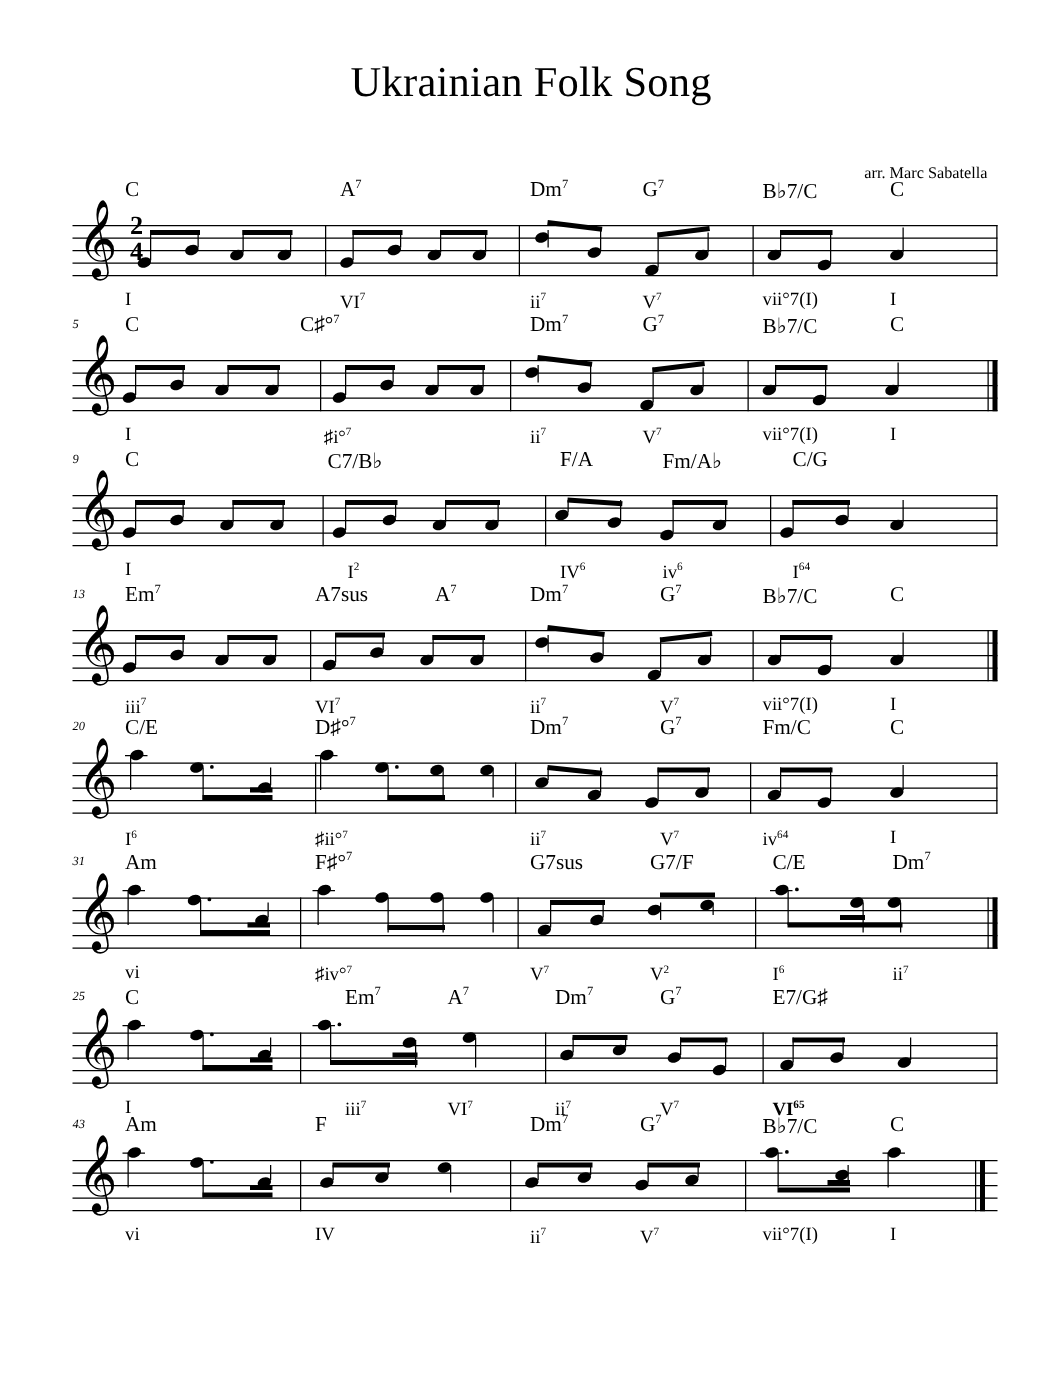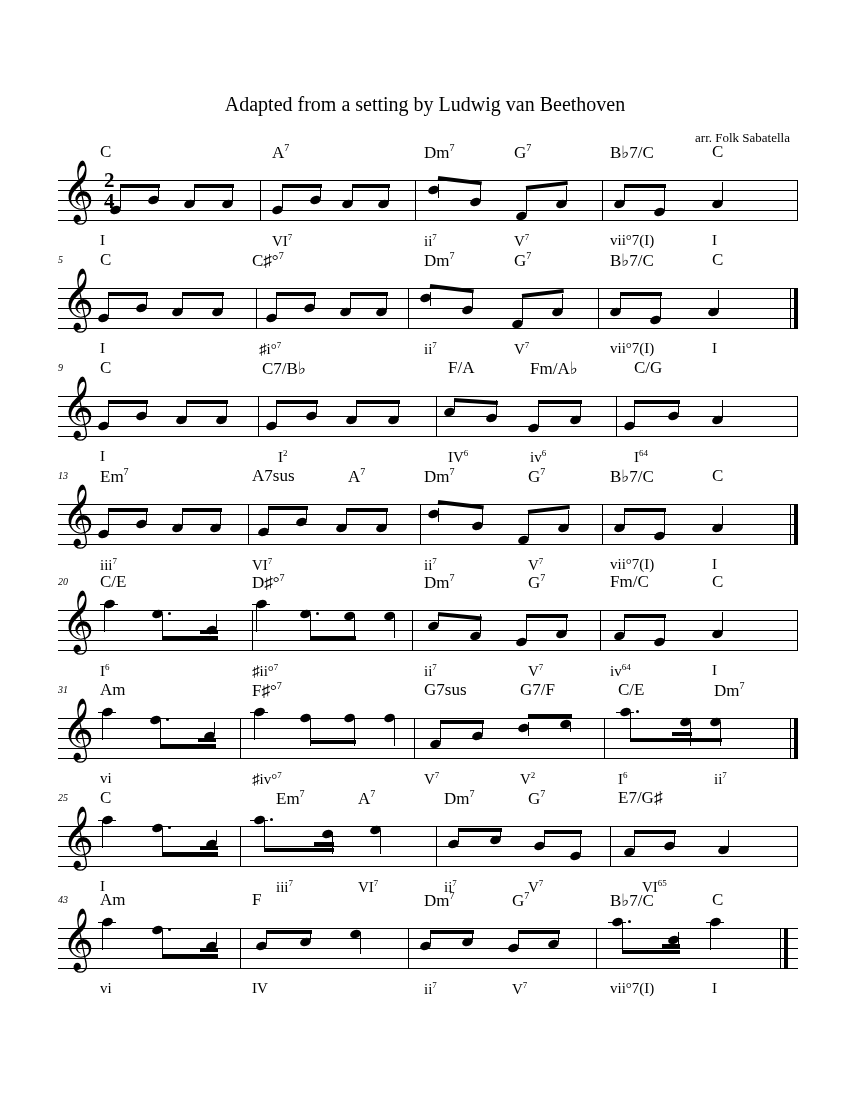--- a/index.html
+++ b/index.html
@@ -79,22 +79,22 @@
   .note .stem{position:absolute;width:1.4px;background:#000;}
   .beam{position:absolute;height:4px;background:#000;}
   .flag-dot{position:absolute;width:3px;height:3px;background:#000;border-radius:50%;}
   .led{position:absolute;height:1px;width:18px;background:#000;}
 </style>
 </head>
 <body>
 
 <div class="sheet">
 
-  <div class="subtitle">Adapted from a setting by Ludwig van Beethoven</div>
-  <div class="arranger">arr. Folk Sabatella</div>
+  <div class="title">Ukrainian Folk Song</div>
+  <div class="arranger">arr. Marc Sabatella</div>
 
   <div class="system" style="top:150px;">
     <div class="staff">
       <div class="line"></div>
         <div class="line"></div>
         <div class="line"></div>
         <div class="line"></div>
         <div class="line"></div>
     </div>
     <div class="clef">𝄞</div>
@@ -205,21 +205,21 @@
     <div class="clef">𝄞</div>
     <div class="barline" style="left:256px;"></div>
     <div class="barline" style="left:408px;"></div>
     <div class="barline" style="left:598px;"></div>
     <div class="endbar" style="left:790px;">
         <div class="thin"></div>
         <div class="thick"></div>
       </div>
 
     <div class="chord" style="left:100px;top:-8px;">C</div>
-    <div class="chord" style="left:252px;top:-8px;">C♯°<sup>7</sup></div>
+    <div class="chord" style="left:240px;top:-8px;">C♯°<sup>7</sup></div>
     <div class="chord" style="left:424px;top:-8px;">Dm<sup>7</sup></div>
     <div class="chord" style="left:514px;top:-8px;">G<sup>7</sup></div>
     <div class="chord" style="left:610px;top:-8px;">B♭7/C</div>
     <div class="chord" style="left:712px;top:-8px;">C</div>
 
     <div class="note" style="left:98px;top:56px;">
         <div class="head"></div>
         <div class="stem" style="left:10px;top:-22px;height:24px;"></div>
       </div>
     <div class="note" style="left:136px;top:46px;">
@@ -793,21 +793,21 @@
     <div class="note" style="left:718px;top:50px;">
         <div class="head"></div>
         <div class="stem" style="left:10px;top:-16px;height:18px;"></div>
       </div>
 
     <div class="analysis" style="left:100px;top:82px;">I</div>
     <div class="analysis" style="left:276px;top:82px;">iii<sup>7</sup></div>
     <div class="analysis" style="left:358px;top:82px;">VI<sup>7</sup></div>
     <div class="analysis" style="left:444px;top:82px;">ii<sup>7</sup></div>
     <div class="analysis" style="left:528px;top:82px;">V<sup>7</sup></div>
-    <div class="analysis" style="left:642px;top:82px;">VI<sup>65</sup></div>
+    <div class="analysis" style="left:618px;top:82px;font-weight:bold;">VI<sup>65</sup></div>
   </div>
 
   <div class="system" style="top:898px;">
     <div class="measure-num">43</div>
     <div class="staff">
       <div class="line"></div>
         <div class="line"></div>
         <div class="line"></div>
         <div class="line"></div>
         <div class="line"></div>

